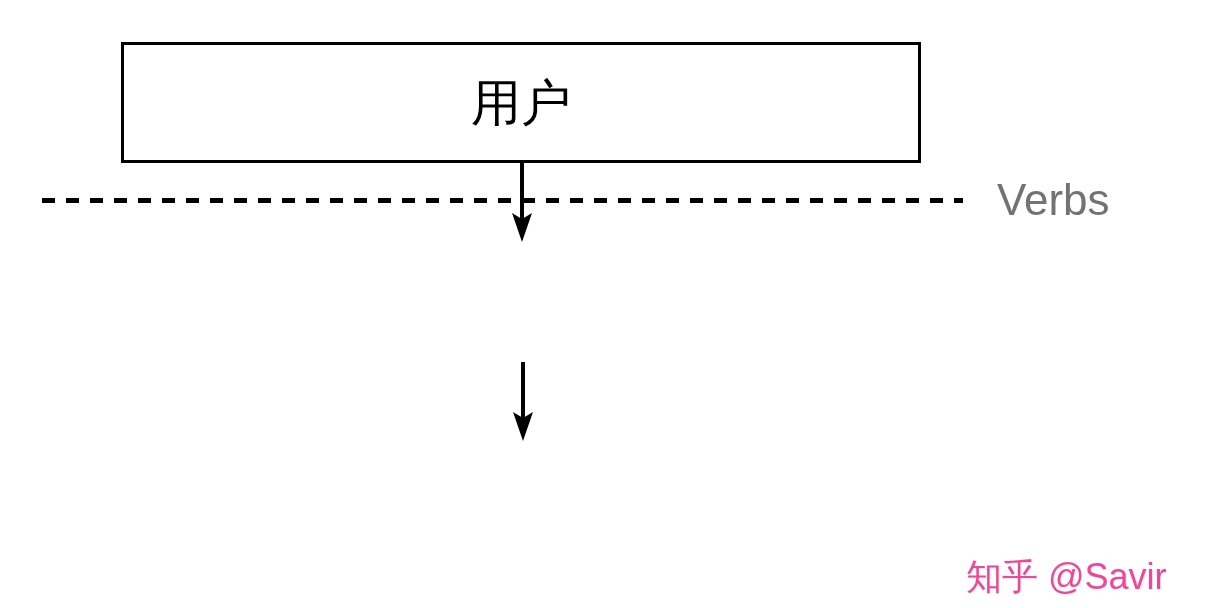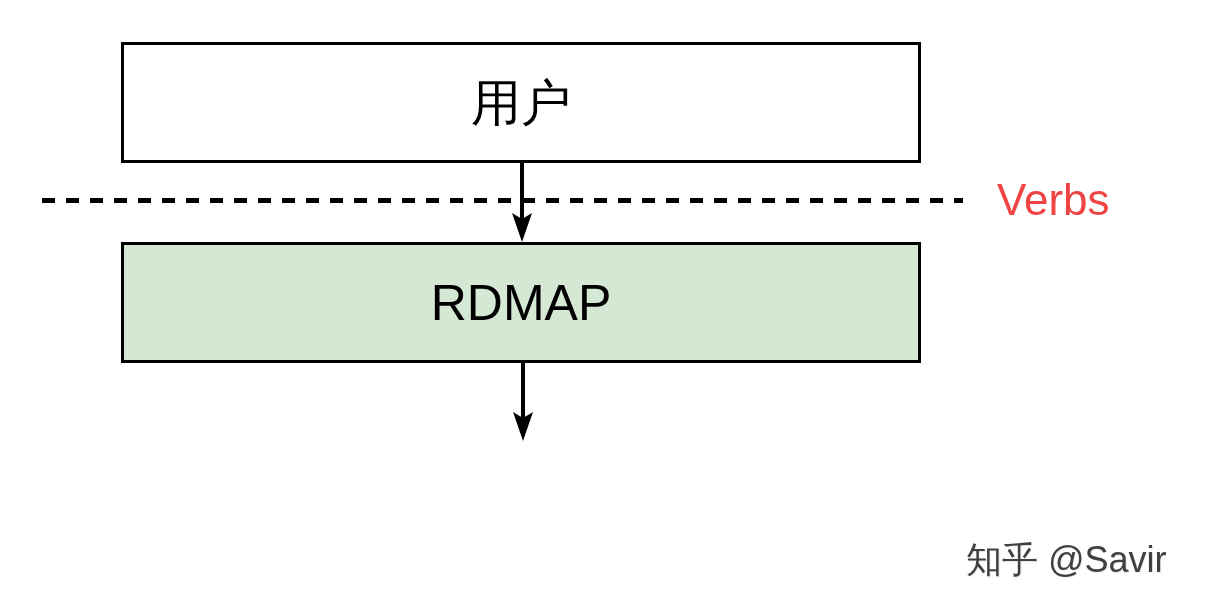--- a/index.html
+++ b/index.html
@@ -39,39 +39,39 @@
     top: 198px;
     width: 921px;
     height: 5px;
     background: repeating-linear-gradient(to right, #000000 0 13px, transparent 13px 24px);
   }
   .verbs-label {
     position: absolute;
     left: 997px;
     top: 176px;
     font-size: 44px;
-    color: #ef4444;
+    color: #737373;
     line-height: 1.1;
     white-space: nowrap;
   }
   .connector {
     position: absolute;
     width: 26px;
     height: 79px;
   }
   .connector svg { display: block; }
   #connector-user-rdmap { left: 509px; top: 163px; }
   #connector-rdmap-ddp  { left: 510px; top: 362px; }
 
   .watermark {
     position: absolute;
     left: 966px;
-    top: 536px;
+    top: 553px;
     font-size: 36px;
-    color: #404040;
+    color: #ec4899;
     text-shadow: 1px 1px 0 #eeeeee;
     white-space: nowrap;
   }
 </style>
 </head>
 <body>
 
 <div class="canvas">
 
   <div class="node" id="node-user">
@@ -81,23 +81,20 @@
   <div class="dashed-line"></div>
   <div class="verbs-label">Verbs</div>
 
   <div class="connector" id="connector-user-rdmap">
     <svg width="26" height="79" viewBox="0 0 26 79">
       <line x1="13" y1="0" x2="13" y2="58" stroke="#000000" stroke-width="4"></line>
       <polygon points="13,79 3,50 13,56 23,50" fill="#000000"></polygon>
     </svg>
   </div>
 
-  <div class="node" id="node-rdmap">
-    <span class="label">RDMAP</span>
-  </div>
 
   <div class="connector" id="connector-rdmap-ddp">
     <svg width="26" height="79" viewBox="0 0 26 79">
       <line x1="13" y1="0" x2="13" y2="58" stroke="#000000" stroke-width="4"></line>
       <polygon points="13,79 3,50 13,56 23,50" fill="#000000"></polygon>
     </svg>
   </div>
 
 
   <div class="watermark">知乎 @Savir</div>

